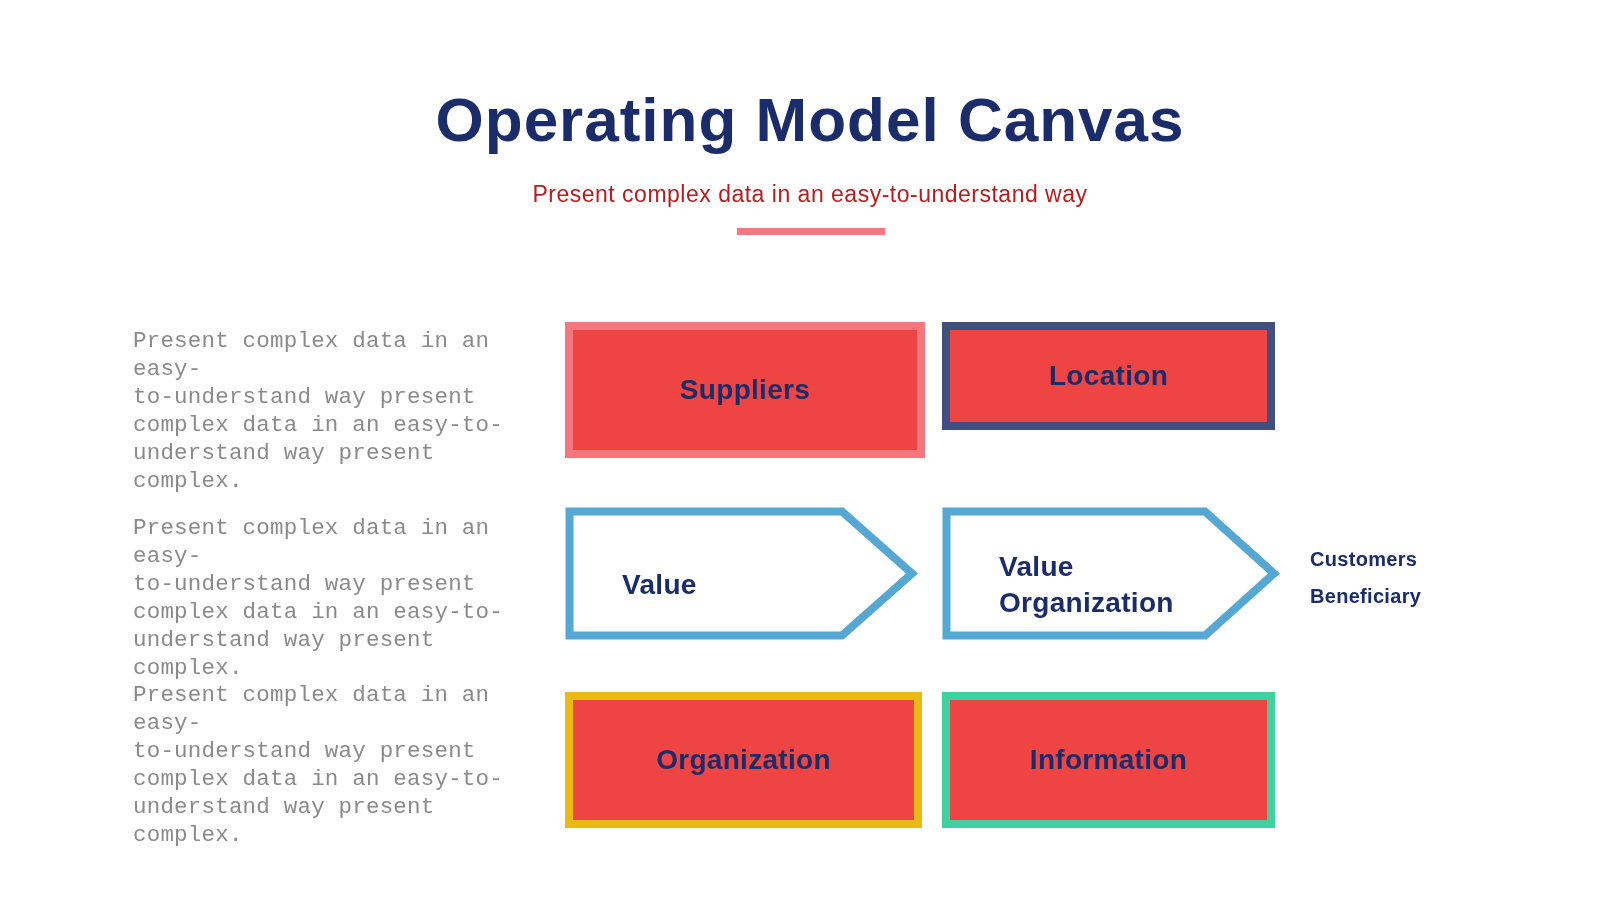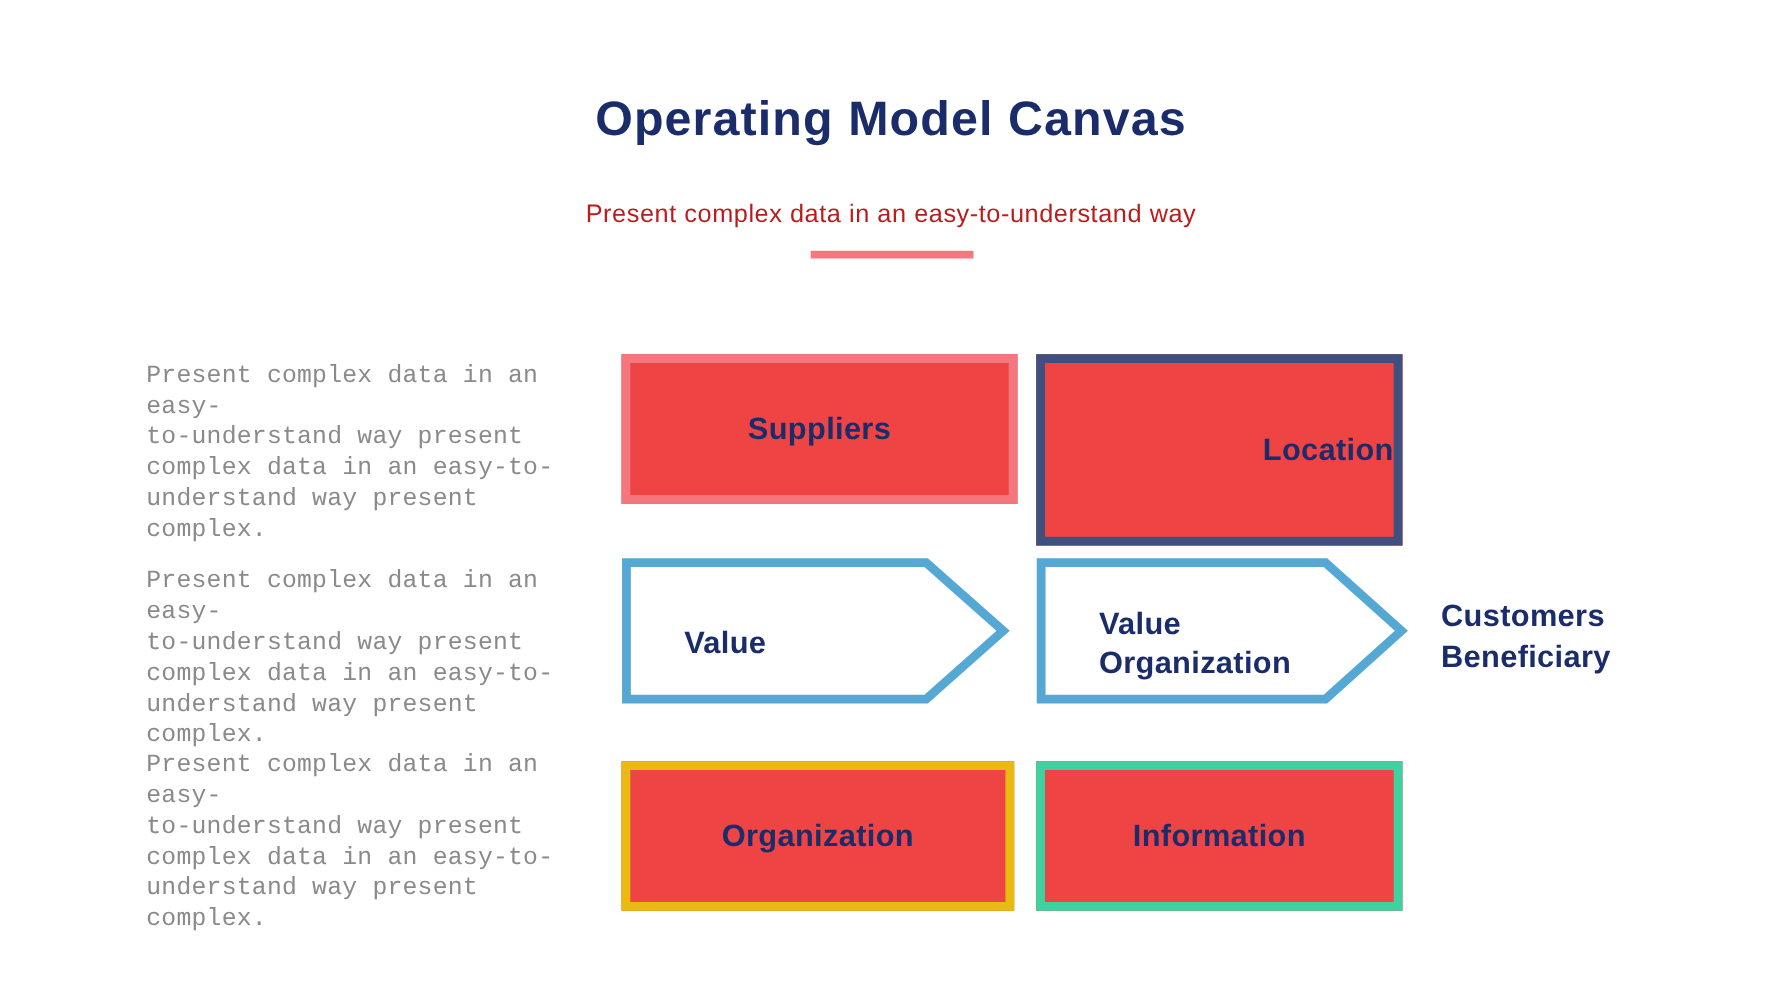--- a/index.html
+++ b/index.html
@@ -13,21 +13,21 @@
     background: #ffffff;
     overflow: hidden;
   }
 
   
   .page-title {
     position: absolute;
     top: 84px; left: 0;
     width: 1620px;
     text-align: center;
-    font-size: 44px;
+    font-size: 62px;
     font-weight: 700;
     letter-spacing: 1px;
     color: #1b2c6b;
   }
   .page-subtitle {
     position: absolute;
     top: 181px; left: 0;
     width: 1620px;
     text-align: center;
     font-size: 23px;
@@ -96,21 +96,21 @@
   }
 
   
   .side-label {
     position: absolute;
     left: 1310px;
     top: 541px;
   }
   .side-label span {
     display: block;
-    font-size: 28px;
+    font-size: 20px;
     line-height: 37px;
     font-weight: 700;
     color: #1b2c6b;
     letter-spacing: 0.3px;
   }
 </style>
 </head>
 <body>
 
 <div class="canvas">
@@ -137,21 +137,21 @@
     <span>Present complex data in an easy-</span>
     <span>to-understand way present</span>
     <span>complex data in an easy-to-</span>
     <span>understand way present complex.</span>
   </div>
 
   <div class="rect-box" style="left: 565px; top: 322px; width: 360px; height: 136px; border-color: rgb(244, 119, 126);">
     <span class="box-label">Suppliers</span>
   </div>
 
-  <div class="rect-box" style="left: 942px; top: 322px; width: 333px; height: 174px; border-color: rgb(64, 80, 126); justify-content: flex-end;">
+  <div class="rect-box" style="left: 942px; top: 322px; width: 333px; height: 108px; border-color: rgb(64, 80, 126);">
     <span class="box-label">Location</span>
   </div>
 
   <div class="arrow-box" style="left:565px; top:507px; width:353px; height:133px;">
     <svg viewBox="0 0 353 133" preserveAspectRatio="none">
       <polygon points="4.5,4.5 277,4.5 347,66.5 277,128.5 4.5,128.5" style="stroke: rgb(85, 168, 211);"></polygon>
     </svg>
     <div class="arrow-label">
       <span>Value</span>
     </div>

